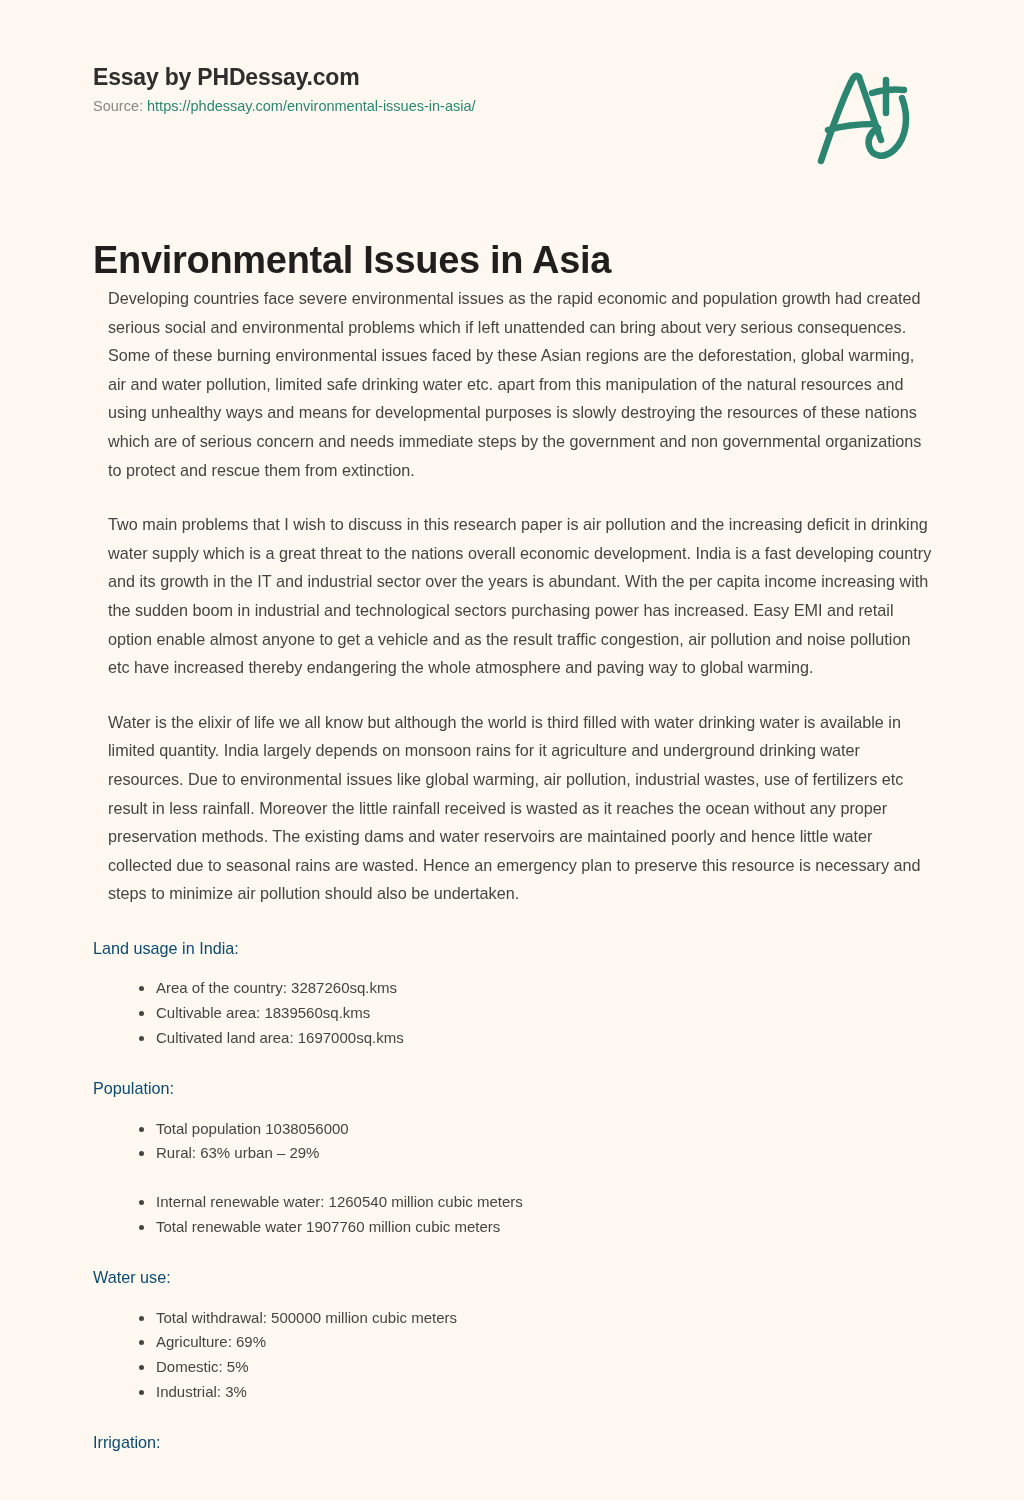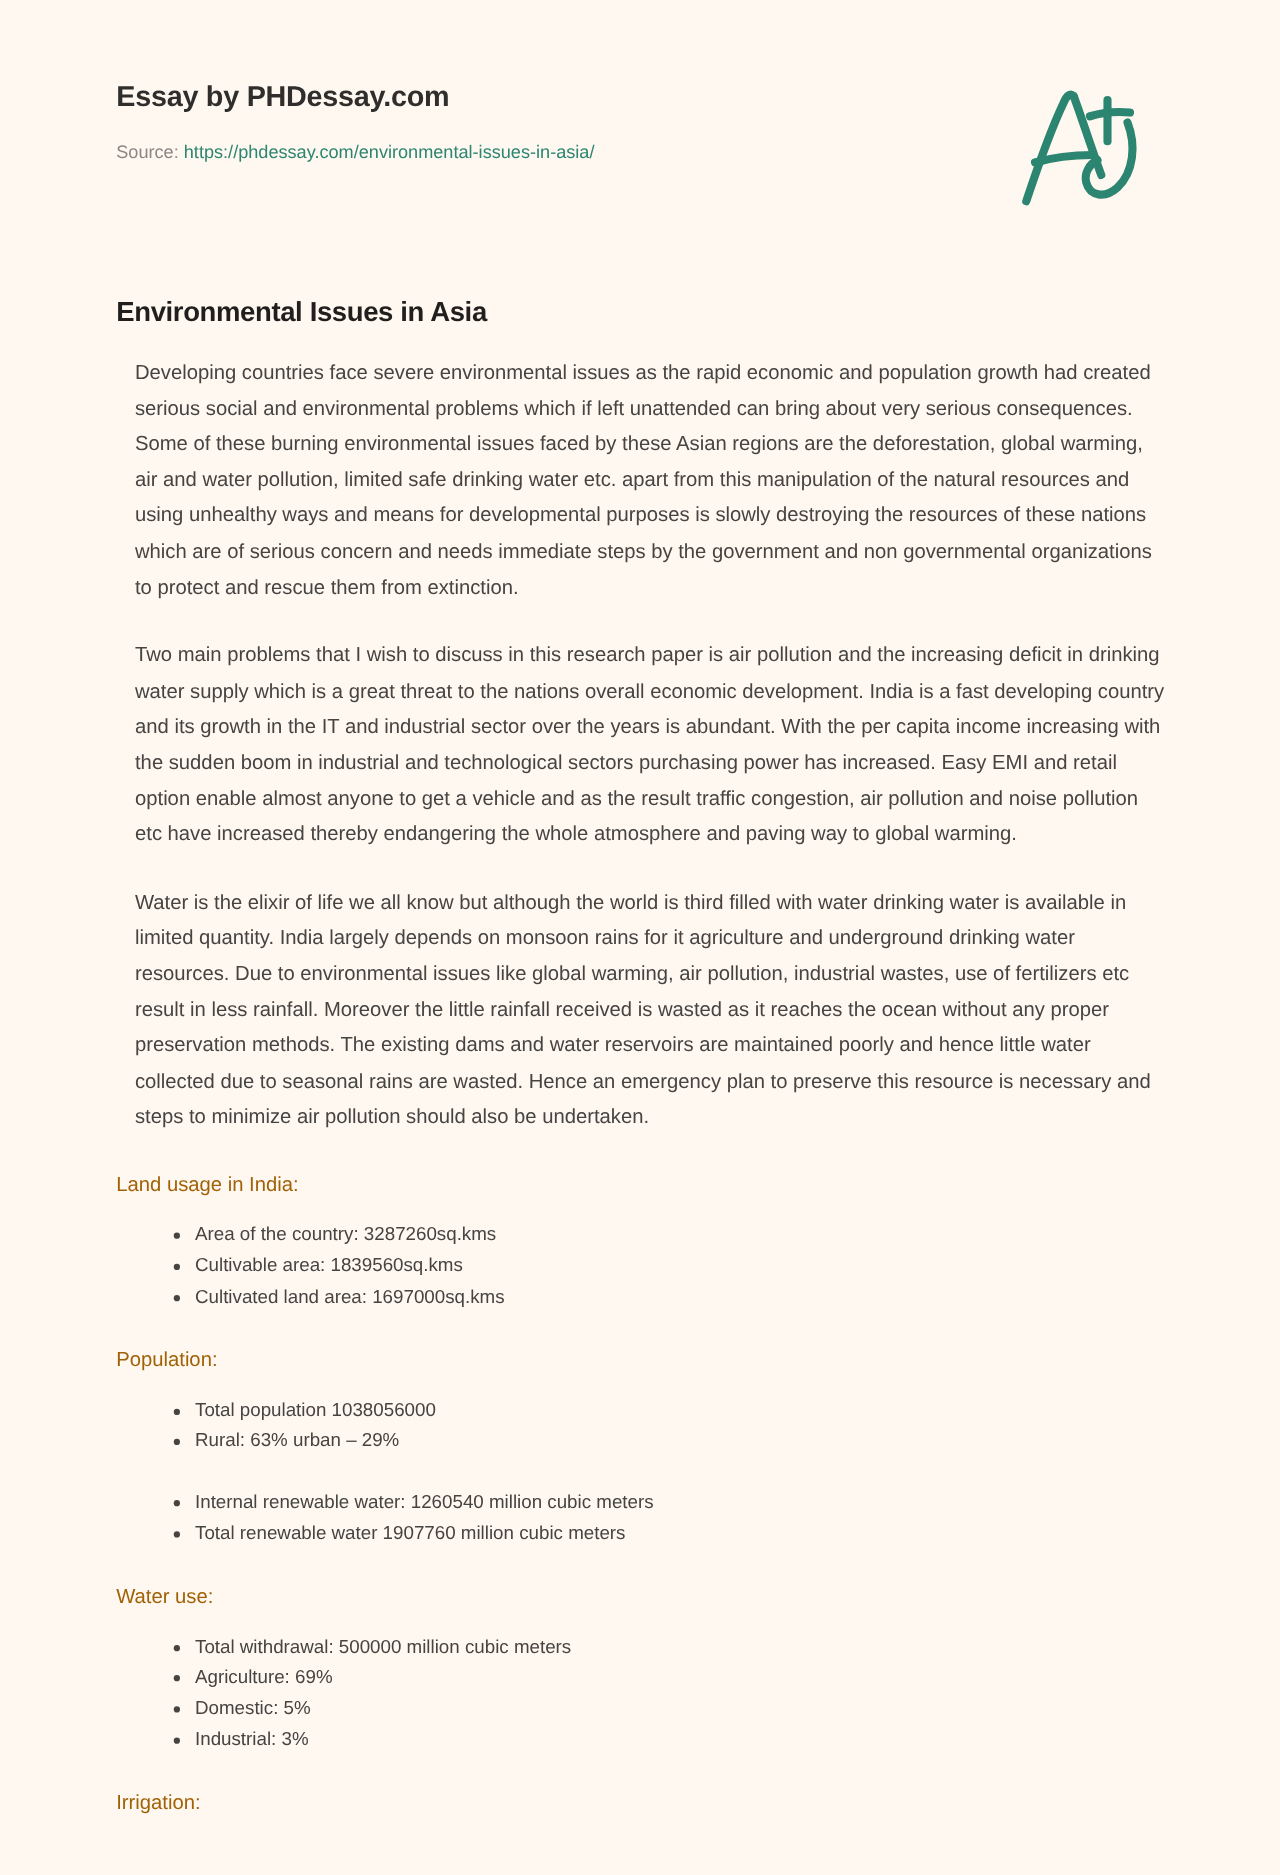--- a/index.html
+++ b/index.html
@@ -31,21 +31,21 @@
   }
   .brand-line {
     font-size: 23px;
     font-weight: bold;
     color: #2F2E2C;
     letter-spacing: -0.2px;
     line-height: 30px;
     white-space: nowrap;
   }
   .source-line {
-    margin-top: 20px;
+    margin-top: 4px;
     font-size: 14.5px;
     line-height: 20px;
     white-space: nowrap;
   }
   .source-label {
     color: #8A8683;
   }
   .source-url {
     color: #2C8570;
     text-decoration: none;
@@ -60,21 +60,21 @@
     height: 110px;
   }
   .logo svg { display: block; }
 
   
   .doc-title {
     position: absolute;
     left: 93px;
     top: 215px;
     width: 840px;
-    font-size: 22px;
+    font-size: 38px;
     font-weight: bold;
     color: #211F1D;
     letter-spacing: -0.3px;
     line-height: 40px;
   }
 
   
   .body-wrap {
     position: absolute;
     left: 93px;
@@ -85,21 +85,21 @@
     font-size: 16.2px;
     line-height: 28.6px;
     color: #464441;
     margin: 0 0 26px 15px;
     text-align: left;
     letter-spacing: 0.0px;
   }
   .lead-in {
     font-size: 16.2px;
     line-height: 28.6px;
-    color: #a16207;
+    color: #0c4a6e;
     margin: 0 0 14px 0;
   }
   ul.bullets {
     margin: 0 0 24px 0;
     padding: 0 0 0 46px;
     list-style: none;
   }
   ul.bullets li {
     position: relative;
     font-size: 15px;

